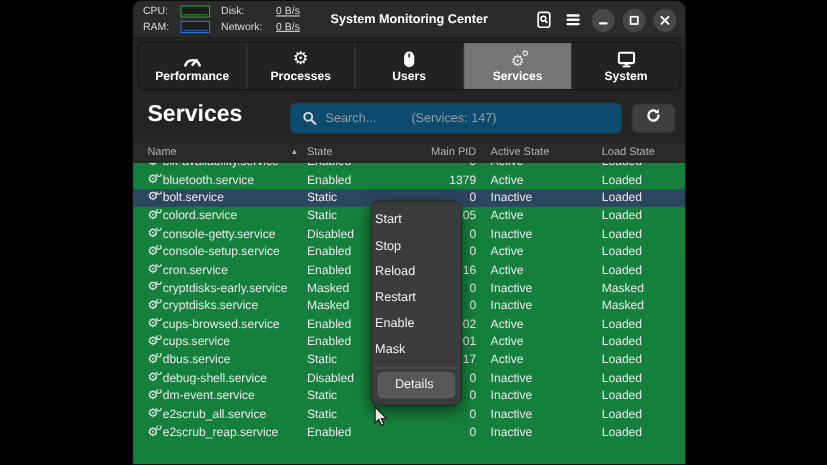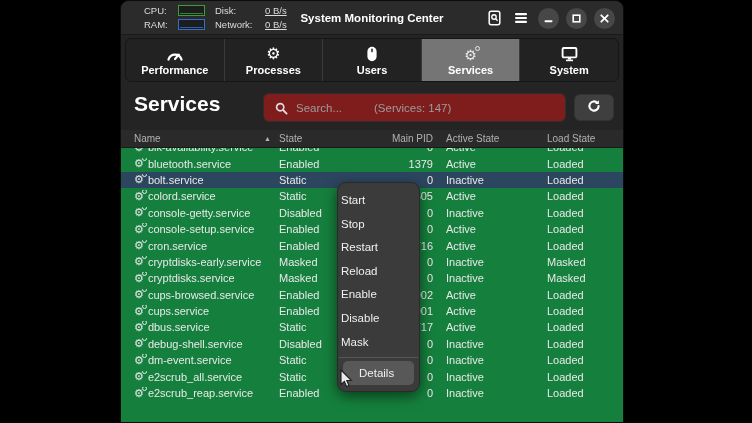--- a/index.html
+++ b/index.html
@@ -7,21 +7,21 @@
               font-family:"Liberation Sans", sans-serif; }
   .stage { position:relative; width:752px; height:423px; background:#000; }
 
   .window { position:absolute; left:120px; top:0; width:504px; height:423px;
             background:#242424; border-radius:9px 9px 0 0; overflow:hidden;
             border:1px solid #0c0c0c; display:flex; flex-direction:column; }
 
   
   .titlebar { height:34px; background:#2b2b2b; border-bottom:1px solid #1a1a1a;
               display:flex; align-items:center; position:relative; flex:0 0 34px; }
-  .stats { display:flex; gap:10px; margin-left:23px; }
+  .stats { display:flex; gap:10px; margin-left:9px; }
   .stat-col { display:flex; flex-direction:column; gap:2px; }
   .stat-row { display:flex; align-items:center; gap:4px; height:12px; }
   .stat-label { font-size:9.5px; color:#dcdcdc; width:30px; text-align:left; }
   .stat-label.wide { width:46px; }
   .minigraph { width:27px; height:11px; background:#1d1d1d; position:relative; }
   .minigraph.cpu { border:1px solid var(--cpu-green,#3a9d3a); }
   .minigraph.ram { border:1px solid var(--ram-blue,#2f6fd0); }
   .minigraph .base { position:absolute; left:1px; right:1px; bottom:1px; height:1px; opacity:.8; }
   .minigraph.cpu .base { background:var(--cpu-green,#3a9d3a); }
   .minigraph.ram .base { background:var(--ram-blue,#2f6fd0); }
@@ -43,21 +43,21 @@
   .tab:last-child { border-right:none; }
   .tab.selected { background:var(--tab-sel,#757575); }
   .tab .t-icon { height:17px; display:flex; align-items:flex-end; justify-content:center;
                  font-size:15px; line-height:15px; color:#fff; }
   .tab .t-label { font-size:11px; font-weight:700; }
 
   
   .toolbar { flex:0 0 45px; position:relative; background:#242424; }
   .page-title { position:absolute; left:13px; top:7px; font-size:21px; font-weight:700; color:#fff; }
   .searchbox { position:absolute; left:142px; top:8px; width:303px; height:29px;
-               background:#7f1d1d; border:1px solid #2e2e2e; border-radius:6px; }
+               background:#0c4a6e; border:1px solid #2e2e2e; border-radius:6px; }
   .searchbox input { position:absolute; left:32px; top:0; width:120px; height:27px; background:transparent;
                border:none; outline:none; color:#eee; font-size:11.5px; font-family:"Liberation Sans",sans-serif; }
   .searchbox input::placeholder { color:#9c9c9c; }
   .searchbox .mag { position:absolute; left:11px; top:7px; }
   .search-info { position:absolute; left:110px; top:8px; font-size:11.5px; color:#9c9c9c; }
   .refresh-btn { position:absolute; left:453px; top:9px; width:40px; height:27px; background:#3f3f3f;
                  border:1px solid #333; border-radius:6px; display:flex; align-items:center; justify-content:center; }
 
   
   .grid { display:grid; grid-template-columns:145px 100px 54px 101px 1fr; padding-left:13px; padding-right:4px; }
@@ -400,24 +400,23 @@
           <div class="c-active">Inactive</div>
           <div class="c-load">Loaded</div>
         </div>
       </div>
 
   </div>
 
   <div class="context-menu" style="left:337px;" id="context-menu">
       <div class="menu-item">Start</div>
       <div class="menu-item">Stop</div>
+      <div class="menu-item">Reload</div>
       <div class="menu-item">Restart</div>
-      <div class="menu-item">Reload</div>
       <div class="menu-item">Enable</div>
-      <div class="menu-item">Disable</div>
       <div class="menu-item">Mask</div>
       <div class="menu-sep"></div>
       <div class="menu-item highlighted">Details</div>
     </div>
 
   <div class="cursor" style="left:339px;">
     <svg width="14" height="20" viewBox="0 0 14 20">
       <path d="M2 1 L2 15.5 L5.4 12.4 L7.6 17.6 L10 16.5 L7.8 11.5 L12.2 11.3 Z" fill="#e9e9e9" stroke="#1a1a1a" stroke-width="1.1"></path>
     </svg>
   </div>

